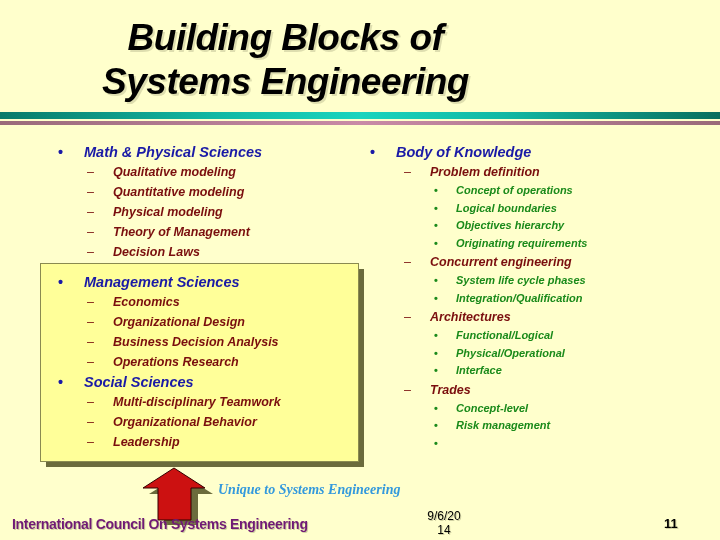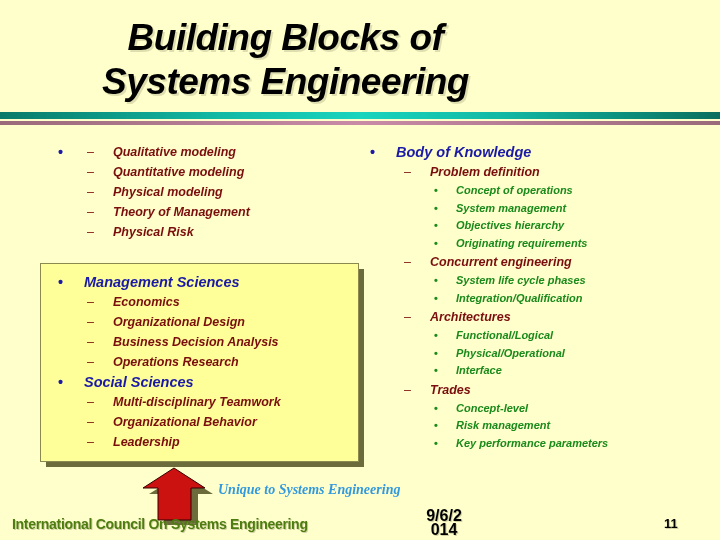--- a/index.html
+++ b/index.html
@@ -64,54 +64,54 @@
     position: absolute; left: 141px; top: 465px;
   }
   .caption {
     position: absolute; left: 218px; top: 482px;
     font-family: "Liberation Serif", serif;
     font-style: italic; font-weight: bold;
     font-size: 14px; color: #3399dd;
   }
   .footer-org {
     position: absolute; left: 12px; top: 516px;
-    font-weight: bold; font-size: 14px; color: #4d7c0f;
+    font-weight: bold; font-size: 14px; color: #701a75;
     letter-spacing: -0.3px;
     text-shadow: 1px 1px 0 rgba(150,150,110,0.45);
   }
   .footer-date {
     position: absolute; left: 424px; top: 509px; width: 40px;
     text-align: center;
-    font-weight: bold; font-size: 16px; line-height: 14px; color: #000;
+    font-weight: normal; font-size: 12px; line-height: 14px; color: #000;
     word-break: break-all;
     text-shadow: 1px 1px 0 rgba(150,150,110,0.45);
   }
   .footer-page {
     position: absolute; left: 664px; top: 516px;
     font-weight: bold; font-size: 13px; color: #000;
     text-shadow: 1px 1px 0 rgba(150,150,110,0.45);
   }
 </style>
 </head>
 <body>
 
 <div class="title">
   <div>Building Blocks of</div>
   <div>Systems Engineering</div>
 </div>
 <div class="rule-teal"></div>
 <div class="rule-mauve"></div>
 
 <ul class="col" style="left:40px; top:142px; width:320px;">
-  <li class="l1"><span class="bul">•</span></li>
+  <li class="l1"><span class="bul">•</span><span>Math &amp; Physical Sciences</span></li>
   <li class="l2"><span class="bul">–</span><span>Qualitative modeling</span></li>
   <li class="l2"><span class="bul">–</span><span>Quantitative modeling</span></li>
   <li class="l2"><span class="bul">–</span><span>Physical modeling</span></li>
   <li class="l2"><span class="bul">–</span><span>Theory of Management</span></li>
-  <li class="l2"><span class="bul">–</span><span>Physical Risk</span></li>
+  <li class="l2"><span class="bul">–</span><span>Decision Laws</span></li>
 </ul>
 
 <div class="box-shadow"></div>
 <div class="box"></div>
 <ul class="col" style="left:40px; top:272px; width:320px;">
   <li class="l1"><span class="bul">•</span><span>Management Sciences</span></li>
   <li class="l2"><span class="bul">–</span><span>Economics</span></li>
   <li class="l2"><span class="bul">–</span><span>Organizational Design</span></li>
   <li class="l2"><span class="bul">–</span><span>Business Decision Analysis</span></li>
   <li class="l2"><span class="bul">–</span><span>Operations Research</span></li>
@@ -119,37 +119,37 @@
   <li class="l2"><span class="bul">–</span><span>Multi-disciplinary Teamwork</span></li>
   <li class="l2"><span class="bul">–</span><span>Organizational Behavior</span></li>
   <li class="l2"><span class="bul">–</span><span>Leadership</span></li>
 </ul>
 
 <ul class="col" style="left:352px; top:142px; width:360px;">
   <li class="l1"><span class="bul">•</span><span>Body of Knowledge</span></li>
 
   <li class="l2" style="padding-left:78px"><span class="bul" style="left:52px">–</span><span>Problem definition</span></li>
   <li class="l3"><span class="bul">•</span><span>Concept of operations</span></li>
-  <li class="l3"><span class="bul">•</span><span>System management</span></li>
+  <li class="l3"><span class="bul">•</span><span>Logical boundaries</span></li>
   <li class="l3"><span class="bul">•</span><span>Objectives hierarchy</span></li>
   <li class="l3"><span class="bul">•</span><span>Originating requirements</span></li>
 
   <li class="l2" style="padding-left:78px"><span class="bul" style="left:52px">–</span><span>Concurrent engineering</span></li>
   <li class="l3"><span class="bul">•</span><span>System life cycle phases</span></li>
   <li class="l3"><span class="bul">•</span><span>Integration/Qualification</span></li>
 
   <li class="l2" style="padding-left:78px"><span class="bul" style="left:52px">–</span><span>Architectures</span></li>
   <li class="l3"><span class="bul">•</span><span>Functional/Logical</span></li>
   <li class="l3"><span class="bul">•</span><span>Physical/Operational</span></li>
   <li class="l3"><span class="bul">•</span><span>Interface</span></li>
 
   <li class="l2" style="padding-left:78px"><span class="bul" style="left:52px">–</span><span>Trades</span></li>
   <li class="l3"><span class="bul">•</span><span>Concept-level</span></li>
   <li class="l3"><span class="bul">•</span><span>Risk management</span></li>
-  <li class="l3"><span class="bul">•</span><span>Key performance parameters</span></li>
+  <li class="l3"><span class="bul">•</span></li>
 </ul>
 
 <div class="arrow">
   <svg width="80" height="60" viewBox="0 0 80 60">
     <polygon points="8,29 40,9 72,29 57,29 57,60 23,60 23,29" fill="#6b6b3c"></polygon>
     <polygon points="2,23 33,3 64,23 50,23 50,55 17,55 17,23" fill="#cc1111" stroke="#330000" stroke-width="1"></polygon>
   </svg>
 </div>
 
 <div class="caption">Unique to Systems Engineering</div>

